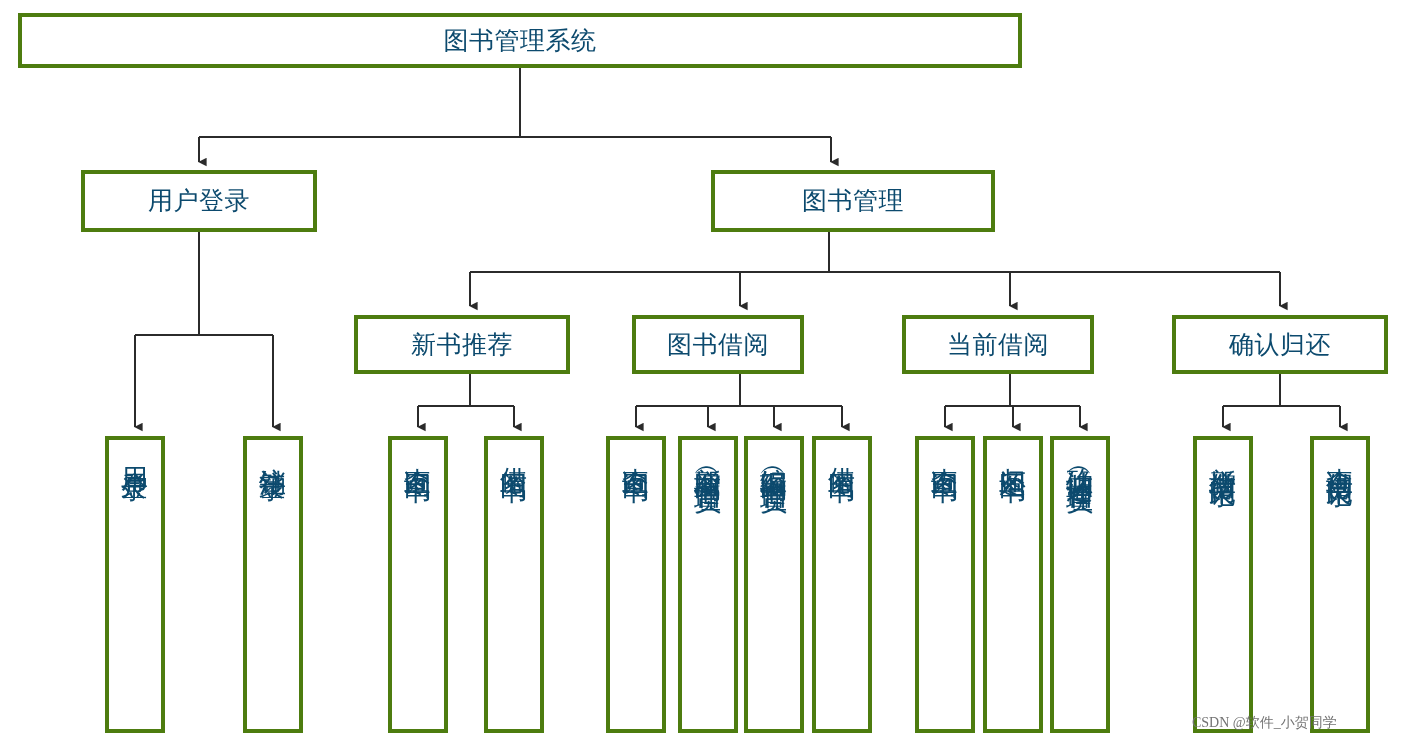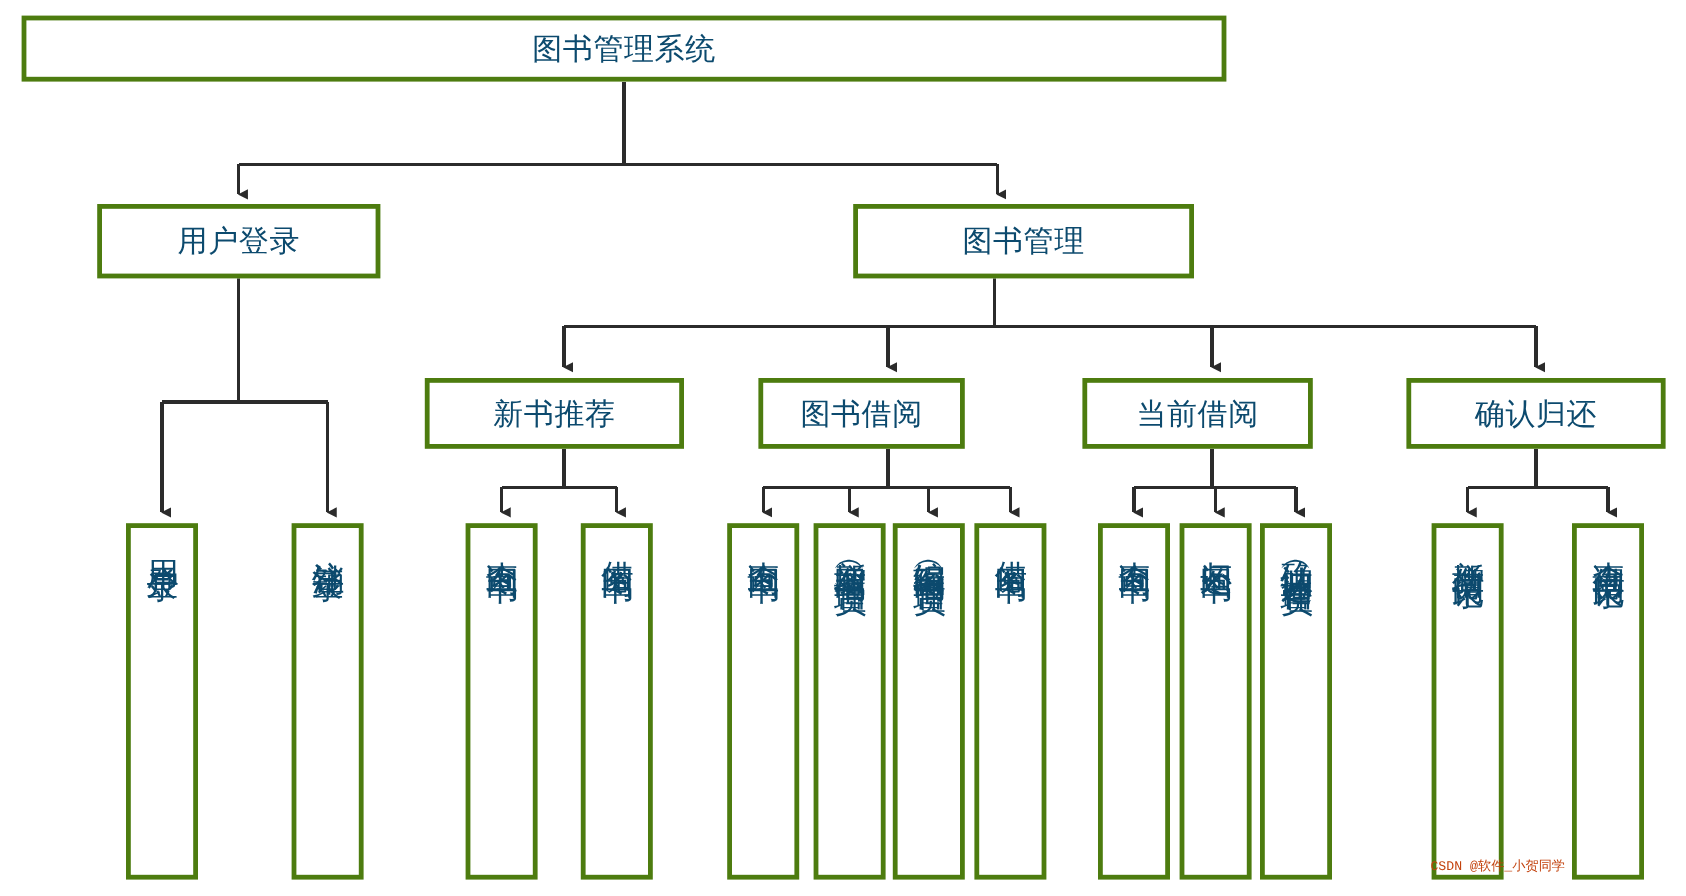--- a/index.html
+++ b/index.html
@@ -56,23 +56,23 @@
     text-orientation: upright;
     font-size: 27px;
     line-height: 1.0;
     letter-spacing: 3px;
     white-space: nowrap;
   }
   .watermark {
     position: absolute;
     left: 1192px;
     top: 714px;
-    font-size: 11px;
-    color: #c2410c;
-    font-family: Liberation Mono, monospace;
+    font-size: 14px;
+    color: #737373;
+    font-family: Liberation Serif, serif;
     white-space: nowrap;
     pointer-events: none;
   }
 </style>
 </head>
 <body>
 
 <div id="diagram-root">
 
   <svg class="diagram-canvas" viewBox="0 0 1405 747">

